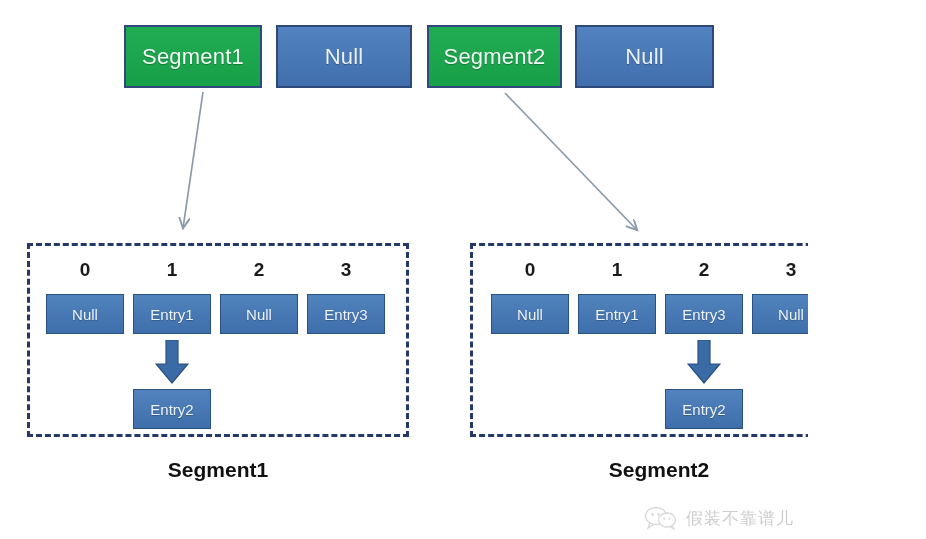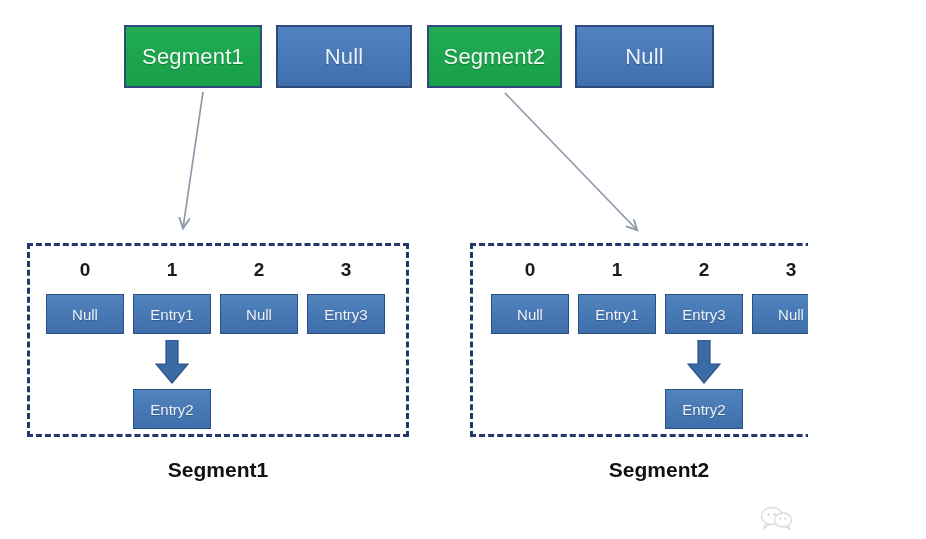--- a/index.html
+++ b/index.html
@@ -207,15 +207,16 @@
     <svg width="34" height="26" viewBox="0 0 34 26" xmlns="http://www.w3.org/2000/svg">
       <ellipse cx="12" cy="11" rx="10.5" ry="8.5" fill="none" stroke="#b4b4b4" stroke-width="1.3"></ellipse>
       <path d="M6,18 L4,23 L9.5,19.5" fill="none" stroke="#b4b4b4" stroke-width="1.3"></path>
       <circle cx="8.6" cy="9.4" r="1.3" fill="#b4b4b4"></circle>
       <circle cx="14.6" cy="9.4" r="1.3" fill="#b4b4b4"></circle>
       <ellipse cx="23" cy="15" rx="8.5" ry="7" fill="#ffffff" stroke="#b4b4b4" stroke-width="1.3"></ellipse>
       <path d="M27.5,20.5 L30.5,24.5 L26,21.6" fill="none" stroke="#b4b4b4" stroke-width="1.3"></path>
       <circle cx="20.3" cy="13.8" r="1.1" fill="#b4b4b4"></circle>
       <circle cx="25.3" cy="13.8" r="1.1" fill="#b4b4b4"></circle>
     </svg>
+    <span class="wm-text">假装不靠谱儿</span>
   </div>
 
 </div>
 
 </body></html>

